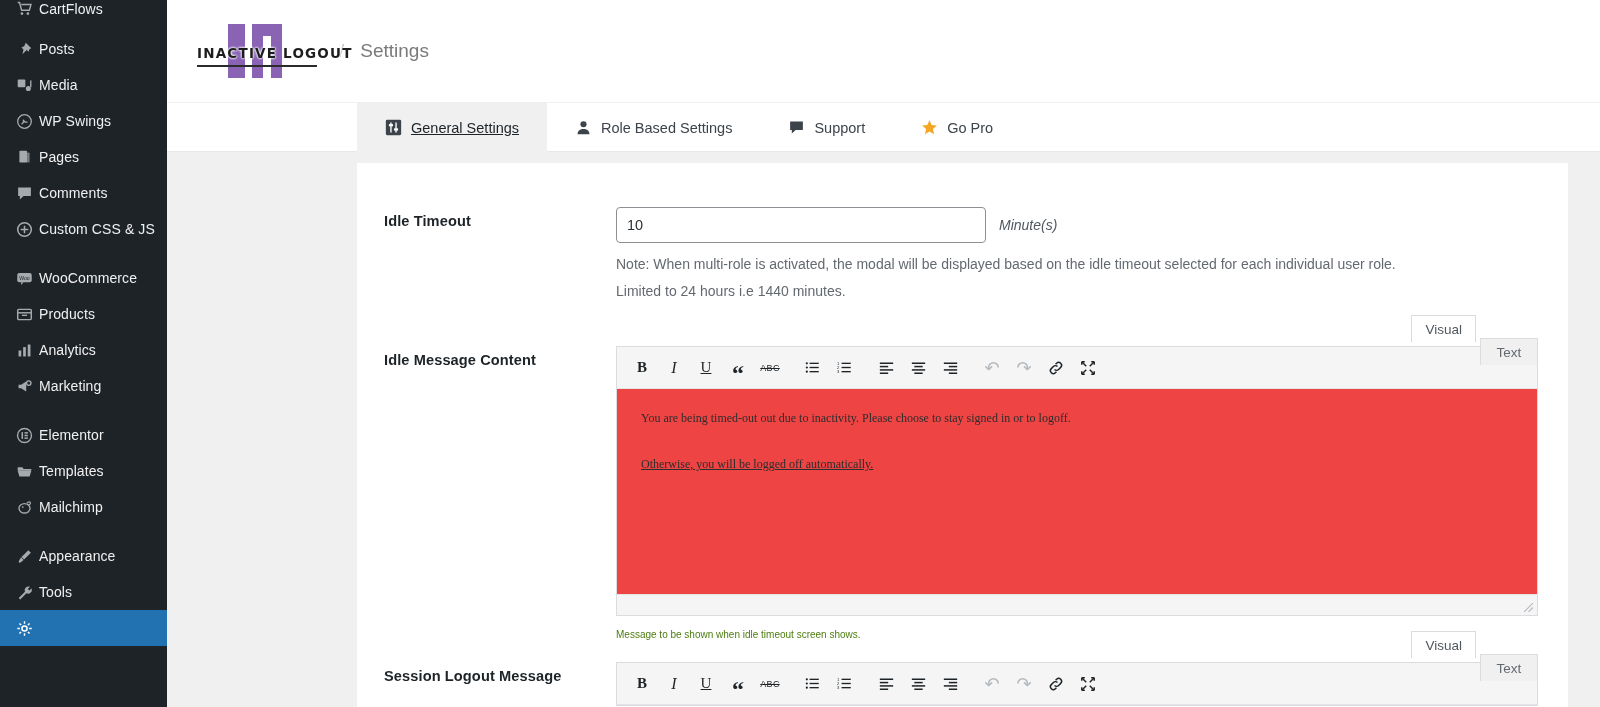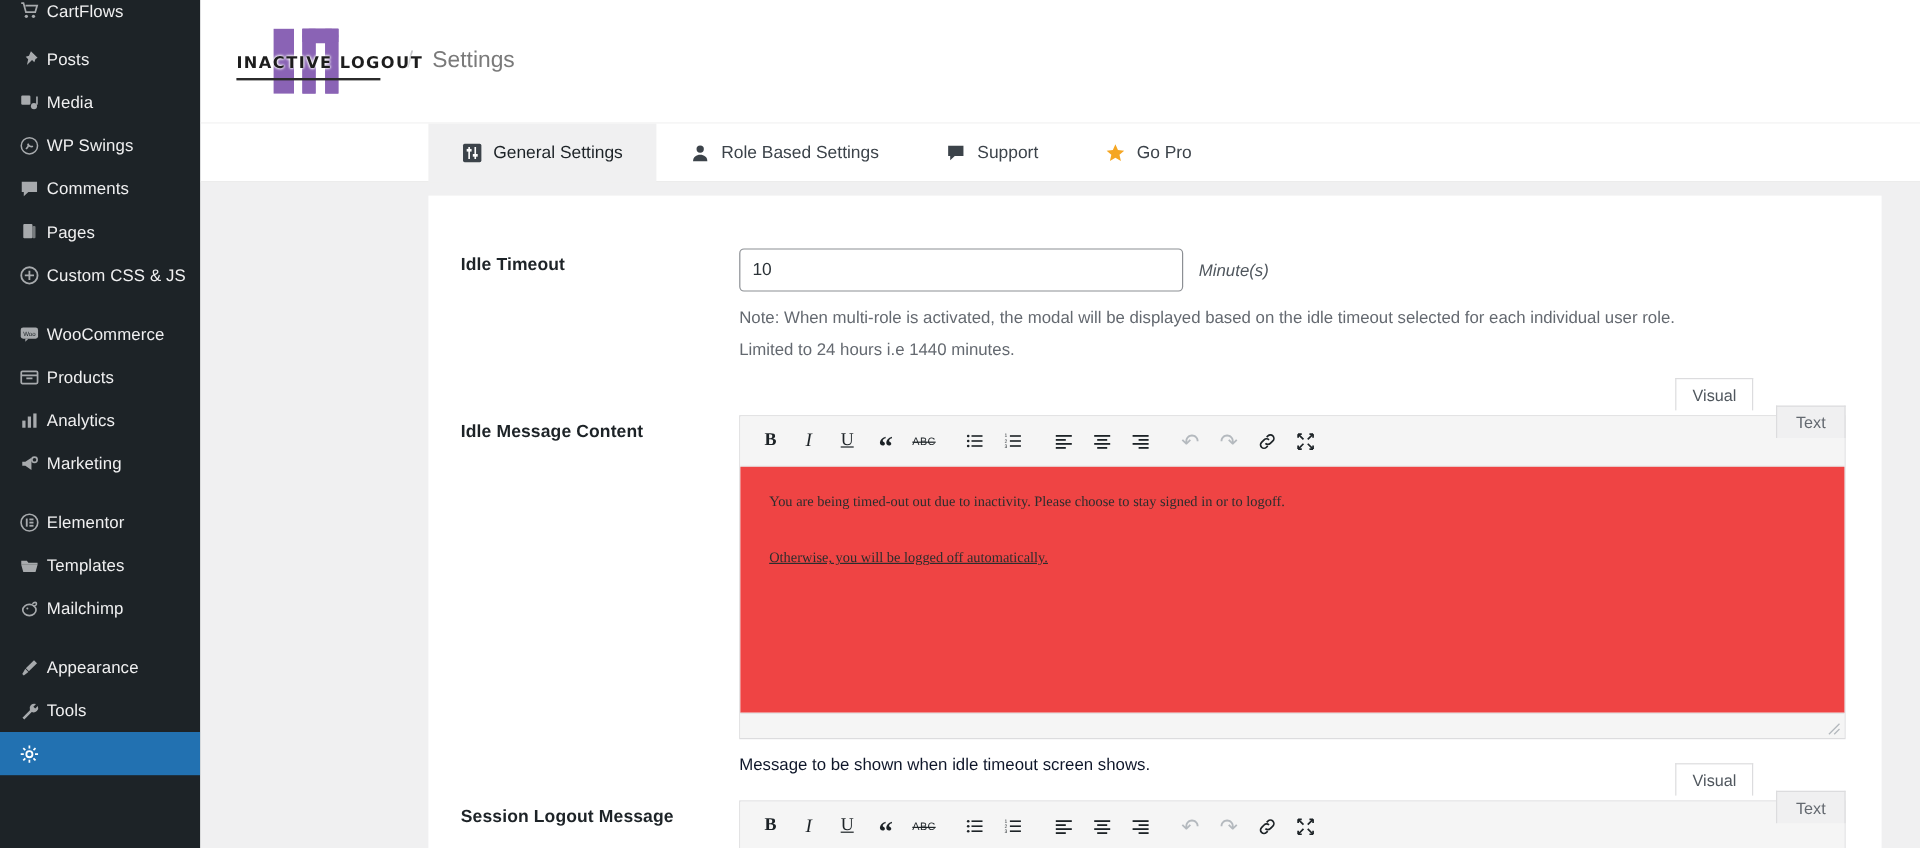--- a/index.html
+++ b/index.html
@@ -100,21 +100,21 @@
     border-bottom: 1px solid #e8e8e8;
   }
   .tab {
     display: flex; align-items: center; gap: 9px;
     padding: 0 28px;
     font-size: 14.5px;
     color: #3c434a;
     cursor: pointer;
     height: 49px;
   }
-  .tab.active { background: #f0f0f1; color: #1d2327; }
+  .tab.active { background: #f0f0f1; color: #1d2327; text-decoration: underline; }
   .tab .t-icon { display: flex; align-items: center; line-height: 1; }
 
   
   .content-scroll {
     position: absolute;
     left: 0; right: 0; top: 152px; bottom: 0;
     background: #f0f0f1;
     overflow: hidden;
   }
   .panel {
@@ -147,21 +147,21 @@
   .unit-label {
     margin-left: 13px; font-style: italic; font-size: 14px; color: #50575e;
   }
   .help-note { font-size: 14px; color: #646970; margin-top: 11px; line-height: 1.55; }
   .help-note.tight { margin-top: 5px; }
 
   
   .editor-block { margin-top: 0px; position: relative; }
   .editor-tabs {
     position: absolute; right: 0; top: -31px;
-    display: flex; gap: 16px;
+    display: flex; gap: 1px;
   }
   .ed-tab {
     min-width: 58px; height: 27px;
     display: flex; align-items: center; justify-content: center;
     font-size: 13.5px; color: #646970;
     border: 1px solid #dcdcde;
     border-bottom: none;
     background: #f0f0f1;
     cursor: pointer;
     padding: 0 13px;
@@ -202,21 +202,21 @@
     height: 21px;
     background: #f5f5f5;
     border-top: 1px solid #e5e5e5;
     position: relative;
   }
   .resize-grip {
     position: absolute; right: 3px; bottom: 2px;
     width: 11px; height: 11px;
     color: #b4b9be;
   }
-  .editor-caption { font-size: 14px; color: #0f172a; margin-top: 13px; }
+  .editor-caption { font-size: 10px; color: #4d7c0f; margin-top: 13px; }
 
   .spacer-44 { height: 44px; }
   .spacer-22 { height: 22px; }
 </style>
 </head>
 <body>
 
 <div class="app">
 
   <nav class="sidebar" id="sidebar">
@@ -254,33 +254,33 @@
           <svg width="17" height="17" viewBox="0 0 20 20" fill="currentColor">
             <circle cx="10" cy="10" r="8" fill="none" stroke="currentColor" stroke-width="1.5"></circle>
             <path d="M6.5 13c2-1 3-3.2 2-5 .8 2.2 3 3.4 5 2.4" fill="none" stroke="currentColor" stroke-width="1.6"></path>
           </svg>
         </span>
         <span class="mi-label">WP Swings</span>
       </div>
       <div class="menu-item">
         <span class="mi-icon">
           <svg width="17" height="17" viewBox="0 0 20 20" fill="currentColor">
-            <path d="M2.5 3h15v10H9l-4.5 4v-4h-2z"></path>
-          </svg>
-        </span>
-        <span class="mi-label">Comments</span>
-      </div>
-      <div class="menu-item">
-        <span class="mi-icon">
-          <svg width="17" height="17" viewBox="0 0 20 20" fill="currentColor">
             <rect x="4" y="2" width="9" height="14" rx="1"></rect>
             <rect x="13" y="4" width="3" height="12" rx="1" opacity=".65"></rect>
           </svg>
         </span>
         <span class="mi-label">Pages</span>
+      </div>
+      <div class="menu-item">
+        <span class="mi-icon">
+          <svg width="17" height="17" viewBox="0 0 20 20" fill="currentColor">
+            <path d="M2.5 3h15v10H9l-4.5 4v-4h-2z"></path>
+          </svg>
+        </span>
+        <span class="mi-label">Comments</span>
       </div>
       <div class="menu-item">
         <span class="mi-icon">
           <svg width="17" height="17" viewBox="0 0 20 20" fill="currentColor">
             <circle cx="10" cy="10" r="8" fill="none" stroke="currentColor" stroke-width="1.8"></circle>
             <path d="M10 5.5v9M5.5 10h9" stroke="currentColor" stroke-width="1.8"></path>
           </svg>
         </span>
         <span class="mi-label">Custom CSS &amp; JS</span>
       </div>

